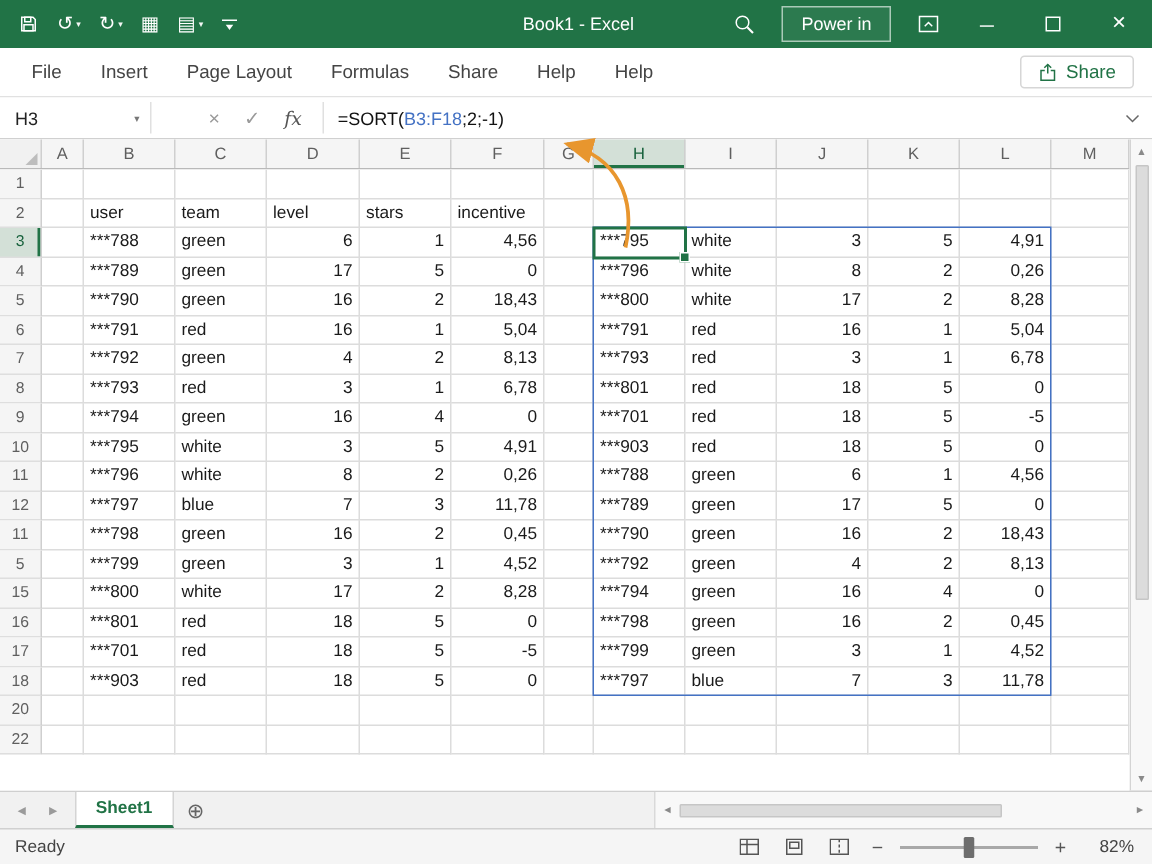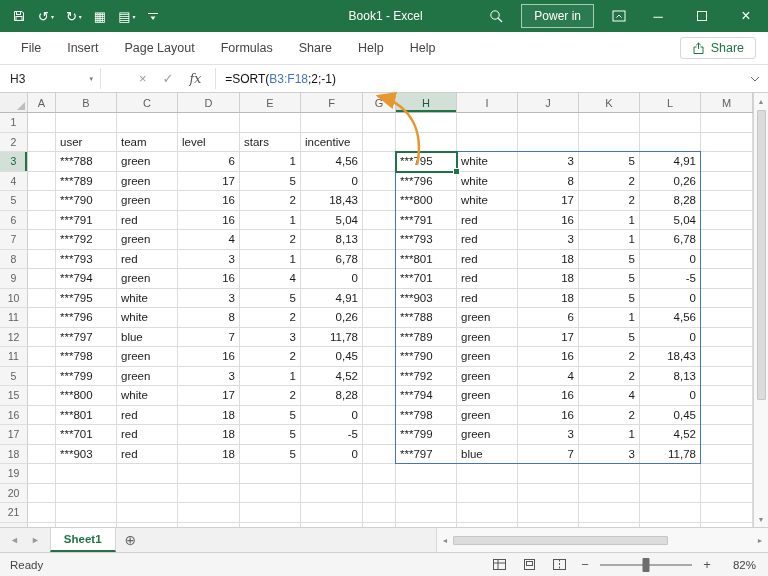--- a/index.html
+++ b/index.html
@@ -490,53 +490,21 @@
             <div class="cell num" style="width: 62px;">0</div>
             <div class="cell" style="width: 33px;"></div>
             <div class="cell" style="width: 61px;">***797</div>
             <div class="cell" style="width: 61px;">blue</div>
             <div class="cell num" style="width: 61px;">7</div>
             <div class="cell num" style="width: 61px;">3</div>
             <div class="cell num" style="width: 61px;">11,78</div>
             <div class="cell" style="width: 52px;"></div>
           </div>
           <div class="grow">
-            <div class="rowhdr">19</div>
-            <div class="cell" style="width: 28px;"></div>
-            <div class="cell" style="width: 61px;"></div>
-            <div class="cell" style="width: 61px;"></div>
-            <div class="cell" style="width: 62px;"></div>
-            <div class="cell" style="width: 61px;"></div>
-            <div class="cell" style="width: 62px;"></div>
-            <div class="cell" style="width: 33px;"></div>
-            <div class="cell" style="width: 61px;"></div>
-            <div class="cell" style="width: 61px;"></div>
-            <div class="cell" style="width: 61px;"></div>
-            <div class="cell" style="width: 61px;"></div>
-            <div class="cell" style="width: 61px;"></div>
-            <div class="cell" style="width: 52px;"></div>
-          </div>
-          <div class="grow">
             <div class="rowhdr">20</div>
-            <div class="cell" style="width: 28px;"></div>
-            <div class="cell" style="width: 61px;"></div>
-            <div class="cell" style="width: 61px;"></div>
-            <div class="cell" style="width: 62px;"></div>
-            <div class="cell" style="width: 61px;"></div>
-            <div class="cell" style="width: 62px;"></div>
-            <div class="cell" style="width: 33px;"></div>
-            <div class="cell" style="width: 61px;"></div>
-            <div class="cell" style="width: 61px;"></div>
-            <div class="cell" style="width: 61px;"></div>
-            <div class="cell" style="width: 61px;"></div>
-            <div class="cell" style="width: 61px;"></div>
-            <div class="cell" style="width: 52px;"></div>
-          </div>
-          <div class="grow">
-            <div class="rowhdr">21</div>
             <div class="cell" style="width: 28px;"></div>
             <div class="cell" style="width: 61px;"></div>
             <div class="cell" style="width: 61px;"></div>
             <div class="cell" style="width: 62px;"></div>
             <div class="cell" style="width: 61px;"></div>
             <div class="cell" style="width: 62px;"></div>
             <div class="cell" style="width: 33px;"></div>
             <div class="cell" style="width: 61px;"></div>
             <div class="cell" style="width: 61px;"></div>
             <div class="cell" style="width: 61px;"></div>

